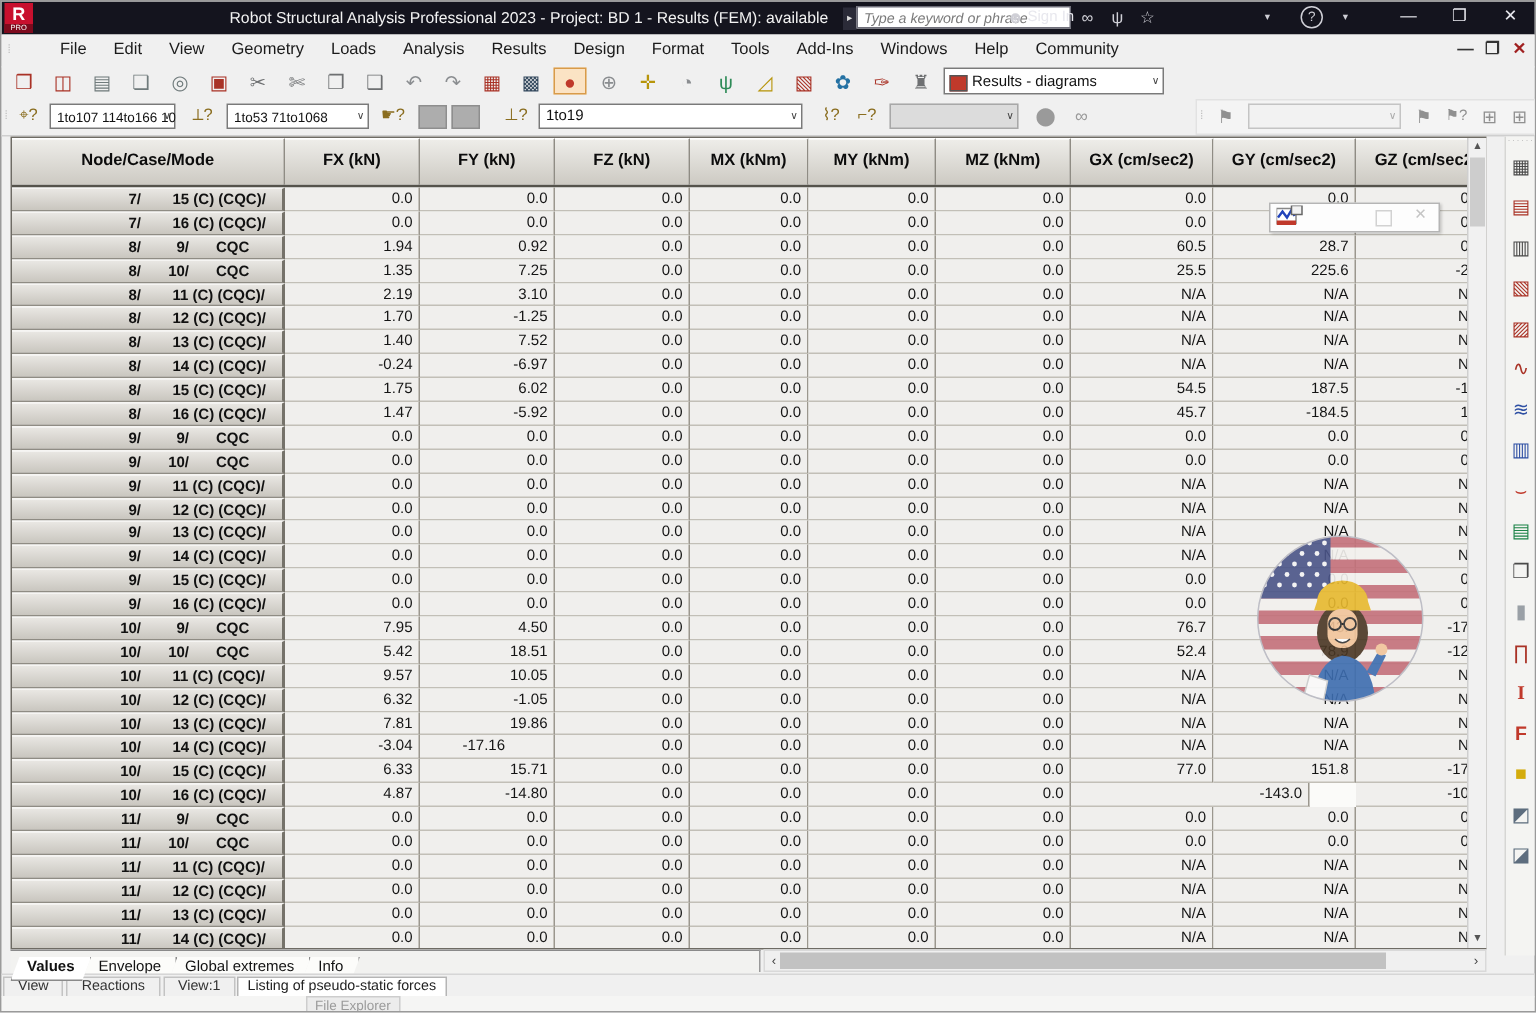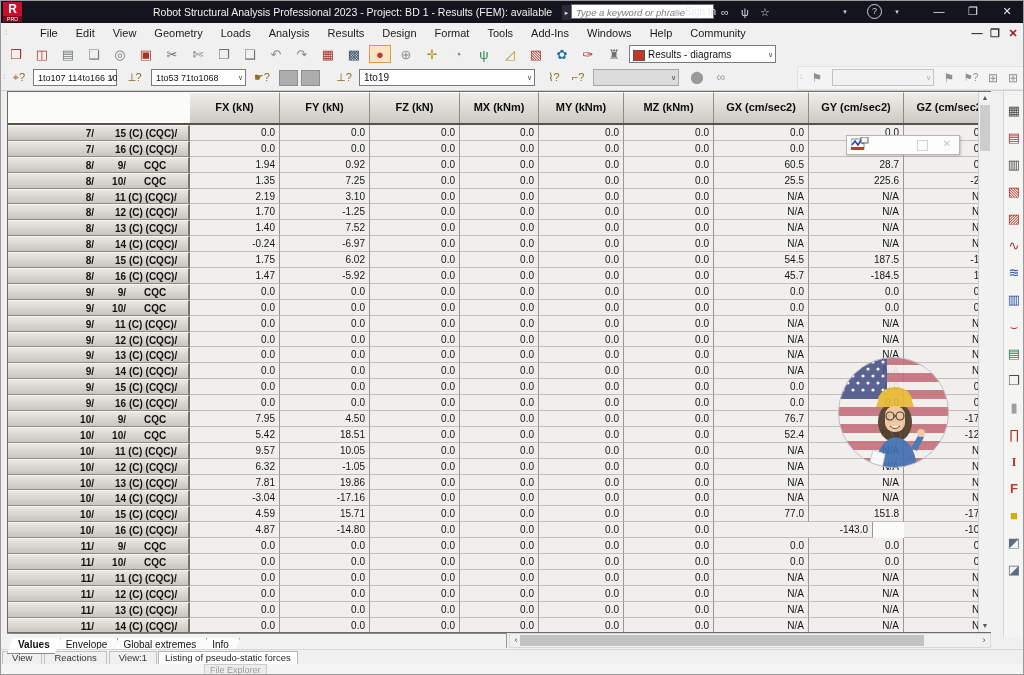--- a/index.html
+++ b/index.html
@@ -176,20 +176,21 @@
     <span class="dko" style="left:142px;width:18px">⚑</span>
     <span class="dko" style="left:162px;width:22px;font-size:10px">⚑?</span>
     <span class="dko" style="left:186px;width:18px">⊞</span>
     <span class="dko" style="left:206px;width:18px">⊞</span>
   </span>
 </div>
 
 <div id="twrap">
   <div id="tclip">
     <div id="thead">
+        <span class="hc" style="left: 0px; width: 182px;">Node/Case/Mode</span>
         <span class="hc" style="left: 182px; width: 90px;">FX (kN)</span>
         <span class="hc" style="left: 272px; width: 90px;">FY (kN)</span>
         <span class="hc" style="left: 362px; width: 90px;">FZ (kN)</span>
         <span class="hc" style="left: 452px; width: 79px;">MX (kNm)</span>
         <span class="hc" style="left: 531px; width: 85px;">MY (kNm)</span>
         <span class="hc" style="left: 616px; width: 90px;">MZ (kNm)</span>
         <span class="hc" style="left: 706px; width: 95px;">GX (cm/sec2)</span>
         <span class="hc" style="left: 801px; width: 95px;">GY (cm/sec2)</span>
         <span class="hc" style="left: 896px; width: 95px;">GZ (cm/sec2)</span>
       </div>
@@ -544,35 +545,35 @@
           <span class="vc" style="left: 706px; width: 95px;">N/A</span>
           <span class="vc" style="left: 801px; width: 95px;">N/A</span>
           <span class="vc gz" style="left: 896px; width: 95px;">N/</span>
         </div>
         <div class="trow">
           <span class="lc">
             <span class="n">10/</span>
             <span class="c1">14 (C) (CQC)/</span>
           </span>
           <span class="vc" style="left: 182px; width: 90px;">-3.04</span>
-          <span class="vc" style="left: 272px; width: 90px;">-17.16</span>
+          <span class="vc" style="left: 272px; width: 90px; text-align: center;">-17.16</span>
           <span class="vc" style="left: 362px; width: 90px;">0.0</span>
           <span class="vc" style="left: 452px; width: 79px;">0.0</span>
           <span class="vc" style="left: 531px; width: 85px;">0.0</span>
           <span class="vc" style="left: 616px; width: 90px;">0.0</span>
           <span class="vc" style="left: 706px; width: 95px;">N/A</span>
           <span class="vc" style="left: 801px; width: 95px;">N/A</span>
           <span class="vc gz" style="left: 896px; width: 95px;">N/</span>
         </div>
         <div class="trow">
           <span class="lc">
             <span class="n">10/</span>
             <span class="c1">15 (C) (CQC)/</span>
           </span>
-          <span class="vc" style="left: 182px; width: 90px;">4.59</span>
+          <span class="vc" style="left: 182px; width: 90px;">6.33</span>
           <span class="vc" style="left: 272px; width: 90px;">15.71</span>
           <span class="vc" style="left: 362px; width: 90px;">0.0</span>
           <span class="vc" style="left: 452px; width: 79px;">0.0</span>
           <span class="vc" style="left: 531px; width: 85px;">0.0</span>
           <span class="vc" style="left: 616px; width: 90px;">0.0</span>
           <span class="vc" style="left: 706px; width: 95px;">77.0</span>
           <span class="vc" style="left: 801px; width: 95px;">151.8</span>
           <span class="vc gz" style="left: 896px; width: 95px;">-17.</span>
         </div>
         <div class="trow">

